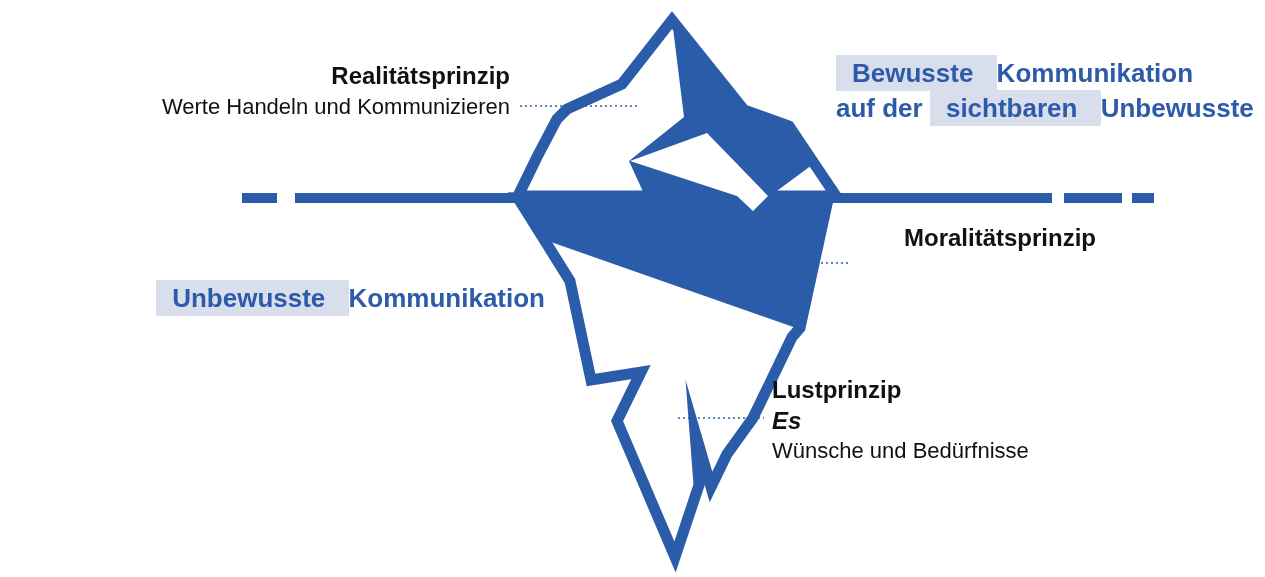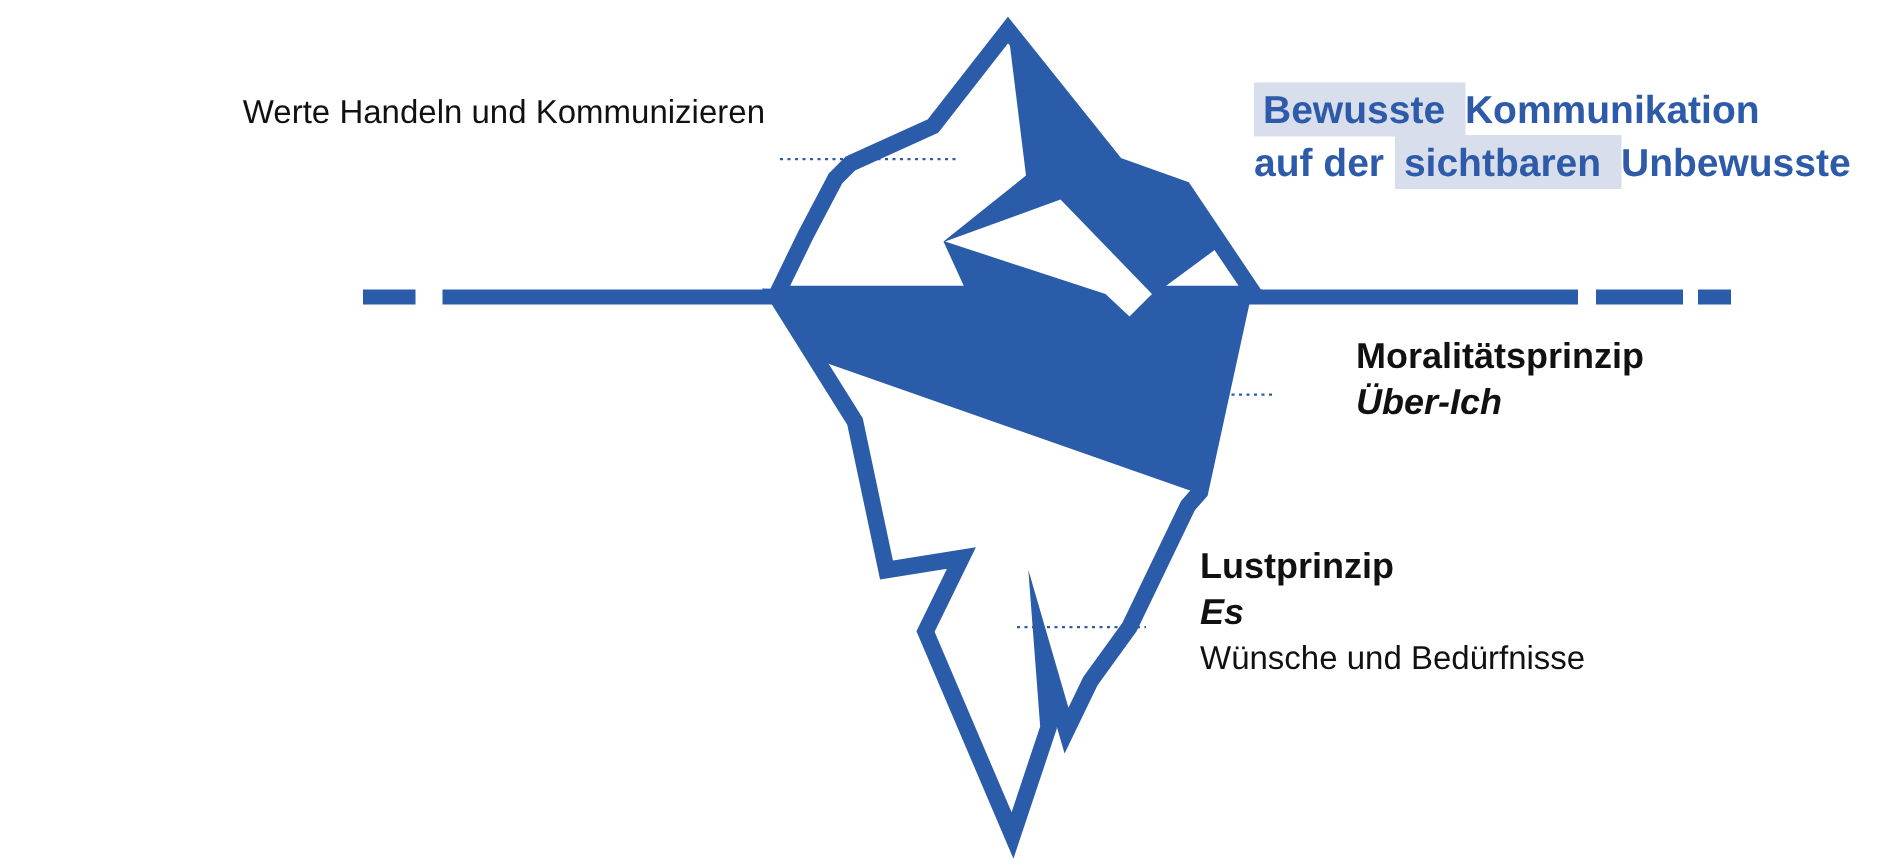--- a/index.html
+++ b/index.html
@@ -20,21 +20,21 @@
   .berg-white{fill:#ffffff;}
   .leader{stroke:var(--shape-blue);stroke-width:1.5;stroke-dasharray:2 3;fill:none;}
 
   .txt{position:absolute;white-space:nowrap;}
   .lbl-title{display:block;font-size:24px;font-weight:700;color:var(--text-black);line-height:32px;}
   .lbl-ego{display:block;font-size:24px;font-weight:700;font-style:italic;color:var(--text-black);line-height:30px;}
   .lbl-desc{display:block;font-size:22px;font-weight:400;color:var(--text-black);line-height:30px;}
 
   .banner{position:absolute;white-space:nowrap;font-size:26px;font-weight:700;color:var(--text-blue);}
   .banner .bline{display:block;line-height:35px;}
-  .hl{background:var(--hl-bg);padding:3px 6px;}
+  .hl{background:var(--hl-bg);padding:3px 16px;}
 
   .align-r{text-align:right;}
   .align-l{text-align:left;}
 </style>
 </head>
 <body>
 
 <div class="stage">
 
   <svg width="1265" height="577" viewBox="0 0 1265 577">
@@ -51,35 +51,36 @@
     <polygon class="berg-outline" points="518,196 537,157 557,119 567,109 622,84 672,20 744,110 789,126 836,196"></polygon>
     <polygon class="berg-fill" points="672,20 744,110 789,126 812,165 770,196 645,196 629,161 684,117"></polygon>
     <polygon class="berg-white" points="630,161 707,133 768,196 753,211 737,196"></polygon>
 
     <line class="leader" x1="520" y1="106" x2="637" y2="106"></line>
     <line class="leader" x1="791" y1="263" x2="848" y2="263"></line>
     <line class="leader" x1="678" y1="418" x2="764" y2="418"></line>
   </svg>
 
   <div class="txt align-r" style="top:60px; right:755px;">
+    <span class="lbl-title">Realitätsprinzip</span>
     <span class="lbl-desc">Werte Handeln und Kommunizieren</span>
   </div>
 
   <div class="banner align-l" style="top:56px; left:836px;">
     <span class="bline"><span class="hl">Bewusste </span><span>Kommunikation</span></span>
     <span class="bline"><span>auf der </span><span class="hl">sichtbaren </span><span>Unbewusste</span></span>
   </div>
 
   <div class="txt align-l" style="top:222px; left:904px;">
     <span class="lbl-title">Moralitätsprinzip</span>
-    <span class="lbl-ego">Über-Ich</span>
   </div>
 
   <div class="banner align-r" style="top:281px; right:720px;">
+    <span class="bline"><span class="hl">Unbewusste </span><span>Kommunikation</span></span>
   </div>
 
-  <div class="txt align-l" style="top:362px; left:772px;margin-left:28px;">
+  <div class="txt align-l" style="top:374px; left:772px;">
     <span class="lbl-title">Lustprinzip</span>
     <span class="lbl-ego">Es</span>
     <span class="lbl-desc">Wünsche und Bedürfnisse</span>
   </div>
 
 </div>
 
 </body></html>

